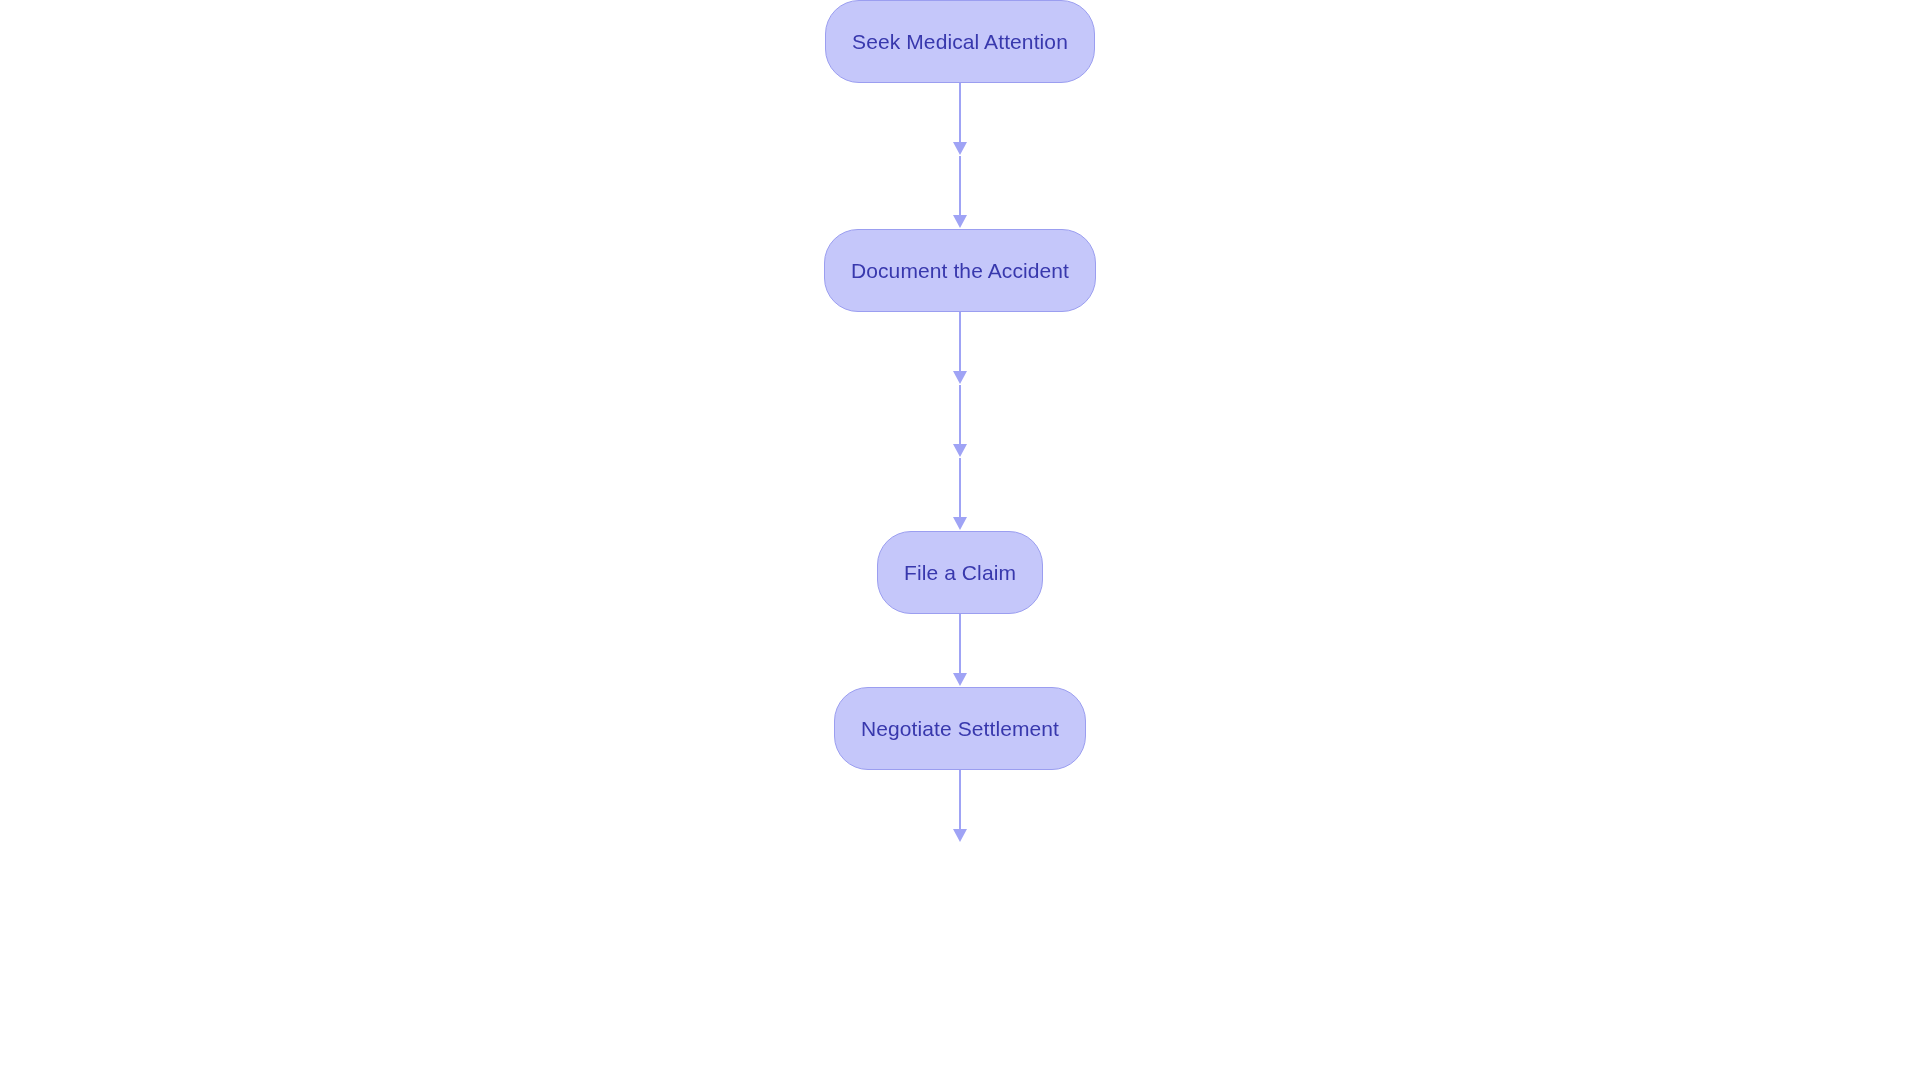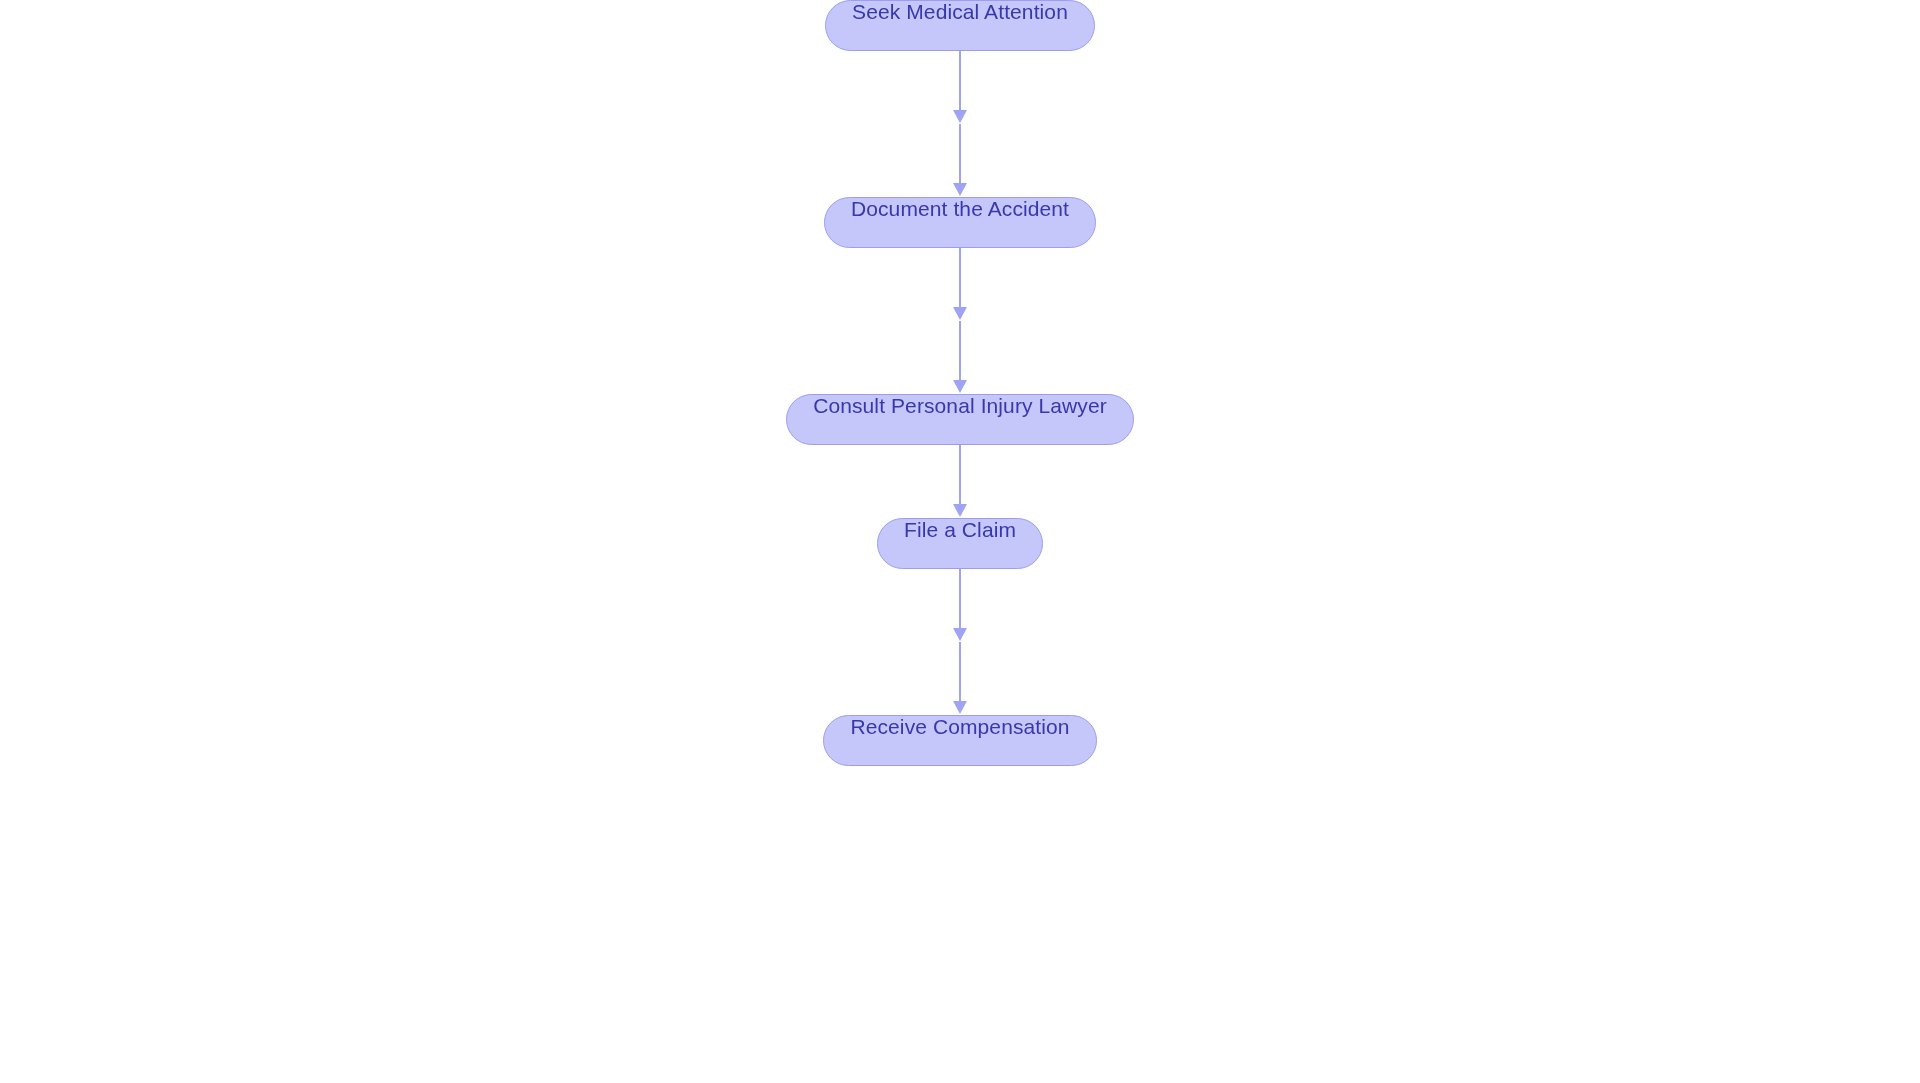--- a/index.html
+++ b/index.html
@@ -27,26 +27,26 @@
     top: 0;
     width: 1920px;
     height: 1083px;
     display: flex;
     flex-direction: column;
     align-items: center;
   }
 
   .flow-node {
     box-sizing: border-box;
-    height: 51px;
+    height: 83px;
     border-radius: 34px;
     background: #c5c7fa;
     border: 1px solid #9b9ef0;
     display: flex;
-    align-items: flex-start;
+    align-items: center;
     justify-content: center;
     padding: 0 26px;
     white-space: nowrap;
     flex: none;
   }
 
   .flow-node-label {
     font-family: "Liberation Sans", sans-serif;
     font-size: 21px;
     line-height: 1;
@@ -115,42 +115,39 @@
       <div class="conn-line"></div>
       <div class="conn-arrowhead"></div>
     </div>
 
 
     <div class="flow-connector">
       <div class="conn-line"></div>
       <div class="conn-arrowhead"></div>
     </div>
 
-    <div class="flow-node">
-      <span class="flow-node-label">Consult Personal Injury Lawyer</span>
-    </div>
 
     <div class="flow-connector">
       <div class="conn-line"></div>
       <div class="conn-arrowhead"></div>
     </div>
 
     <div class="flow-node">
       <span class="flow-node-label">File a Claim</span>
     </div>
 
     <div class="flow-connector">
       <div class="conn-line"></div>
       <div class="conn-arrowhead"></div>
     </div>
 
+    <div class="flow-node">
+      <span class="flow-node-label">Negotiate Settlement</span>
+    </div>
 
     <div class="flow-connector">
       <div class="conn-line"></div>
       <div class="conn-arrowhead"></div>
     </div>
 
-    <div class="flow-node">
-      <span class="flow-node-label">Receive Compensation</span>
-    </div>
 
   </div>
 </div>
 
 </body></html>

